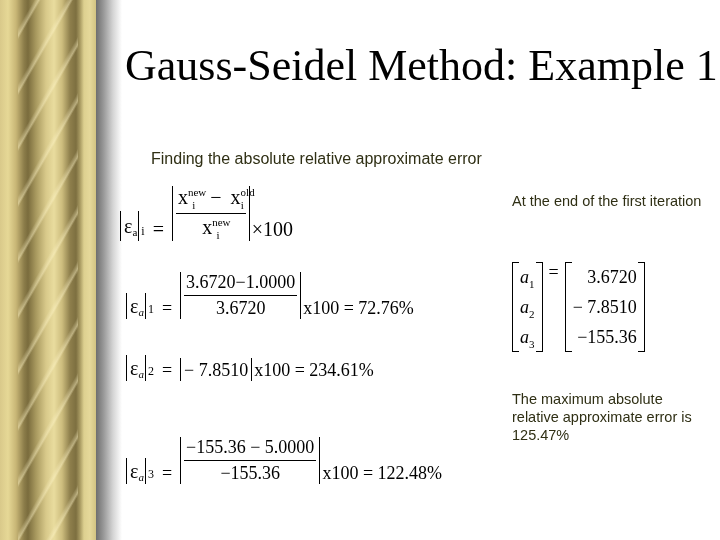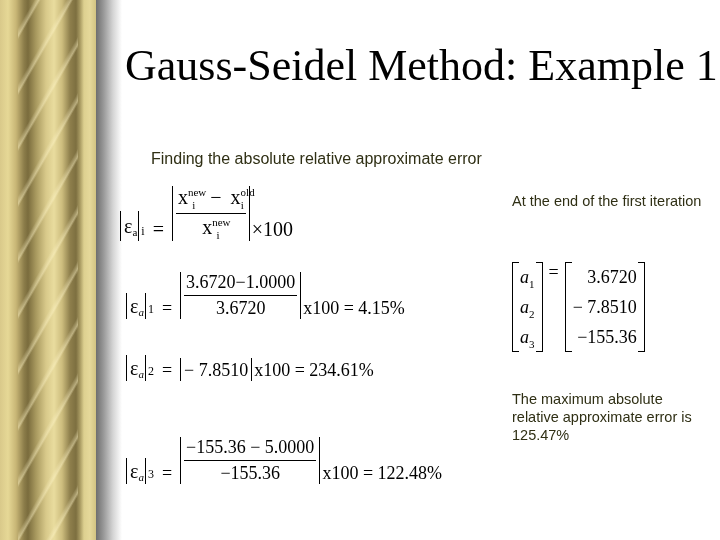--- a/index.html
+++ b/index.html
@@ -103,21 +103,21 @@
   </span>
   <span class="op">=</span>
   <span class="absfrac">
       <span class="vbar"></span>
     <span class="frac">
         <span class="num">3.6720−1.0000</span>
         <span class="den">3.6720</span>
       </span>
   <span class="vbar"></span>
     </span>
-  <span class="tail">x100 = 4.15%</span>
+  <span class="tail">x100 = 72.76%</span>
 </div>
 
 <div class="eq" style="left:104px; top:355px;">
   <span class="abs-eps">
     <span class="bar"></span>
     <span class="eps"><span>ε</span><sub>a</sub></span>
     <span class="bar"></span>
     <span class="idx">2</span>
   </span>
   <span class="op">=</span>

